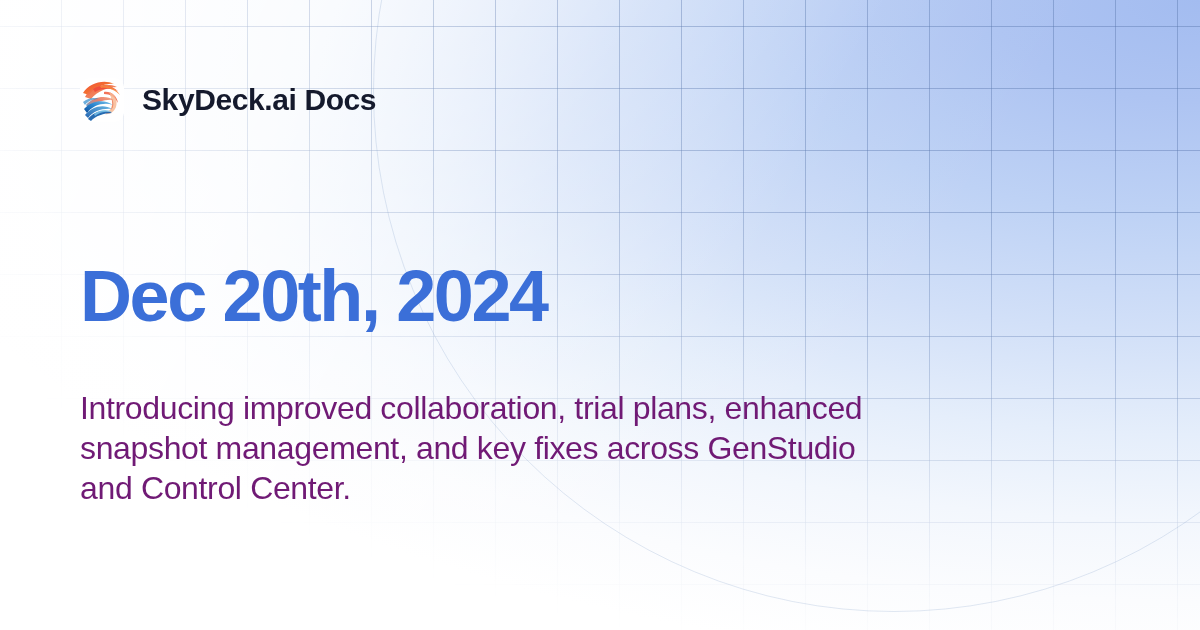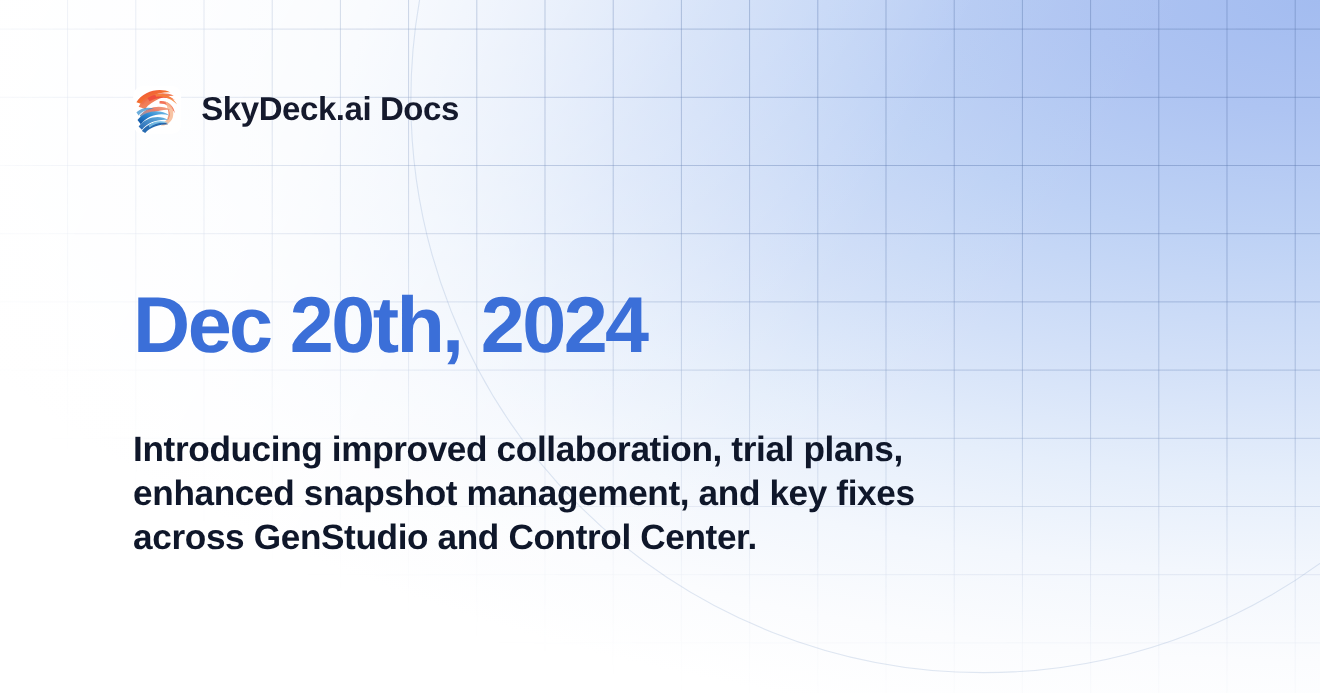--- a/index.html
+++ b/index.html
@@ -14,21 +14,20 @@
     -webkit-font-smoothing: antialiased;
   }
 
   .og-card {
     position: relative;
     width: 1200px;
     height: 630px;
     overflow: hidden;
     background: #ffffff;
     box-sizing: border-box;
-    padding-left: 41px;
   }
 
   
 
   
   .bg-wash {
     position: absolute;
     inset: 0;
     background:
       radial-gradient(125% 115% at 100% 0%,
@@ -147,24 +146,24 @@
     white-space: nowrap;
   }
 
   .subhead {
     position: absolute;
     left: 80px;
     top: 388px;
     margin: 0;
     width: 790px;
     font-size: 32px;
-    font-weight: 700;
+    font-weight: 400;
     line-height: 40px;
     letter-spacing: -0.35px;
-    color: #0f172a;
+    color: #701a75;
   }
 </style>
 </head>
 <body>
 
 <div class="og-card">
 
   <div class="bg-wash"></div>
   <div class="bg-sheen"></div>
   <div class="bg-grid"></div>

